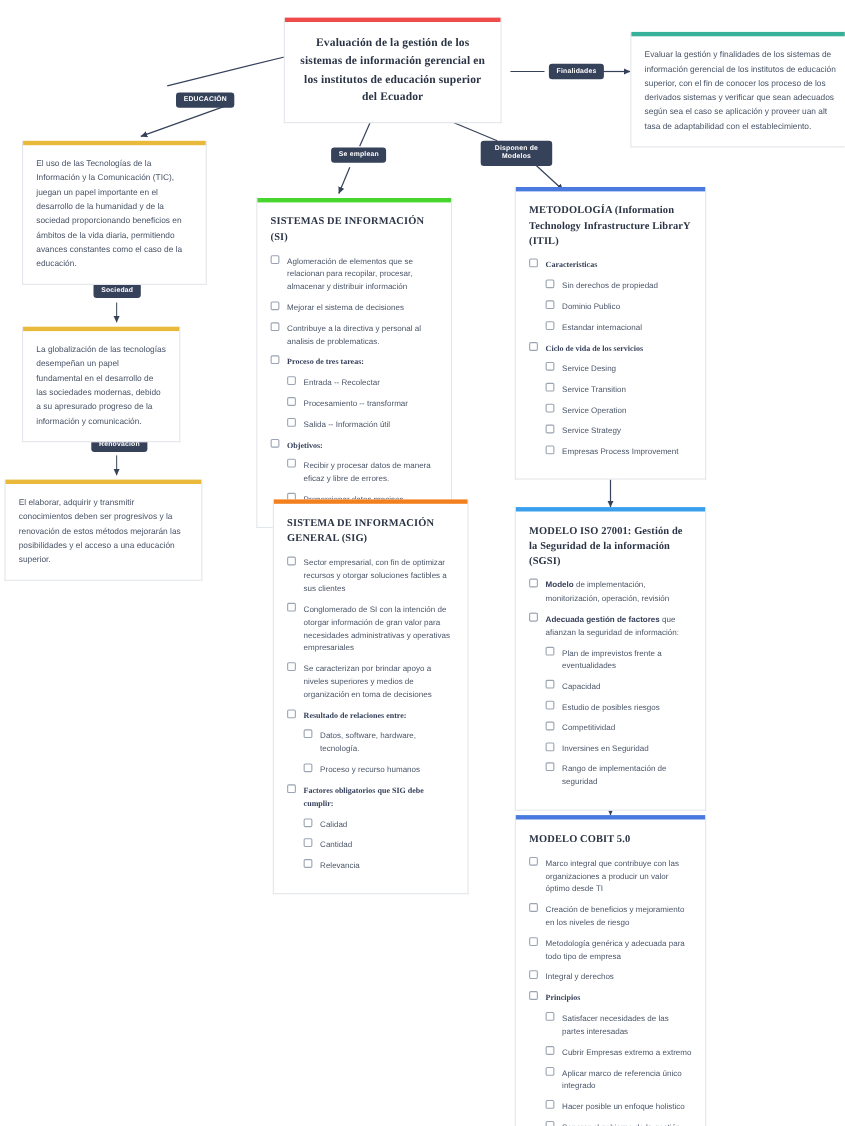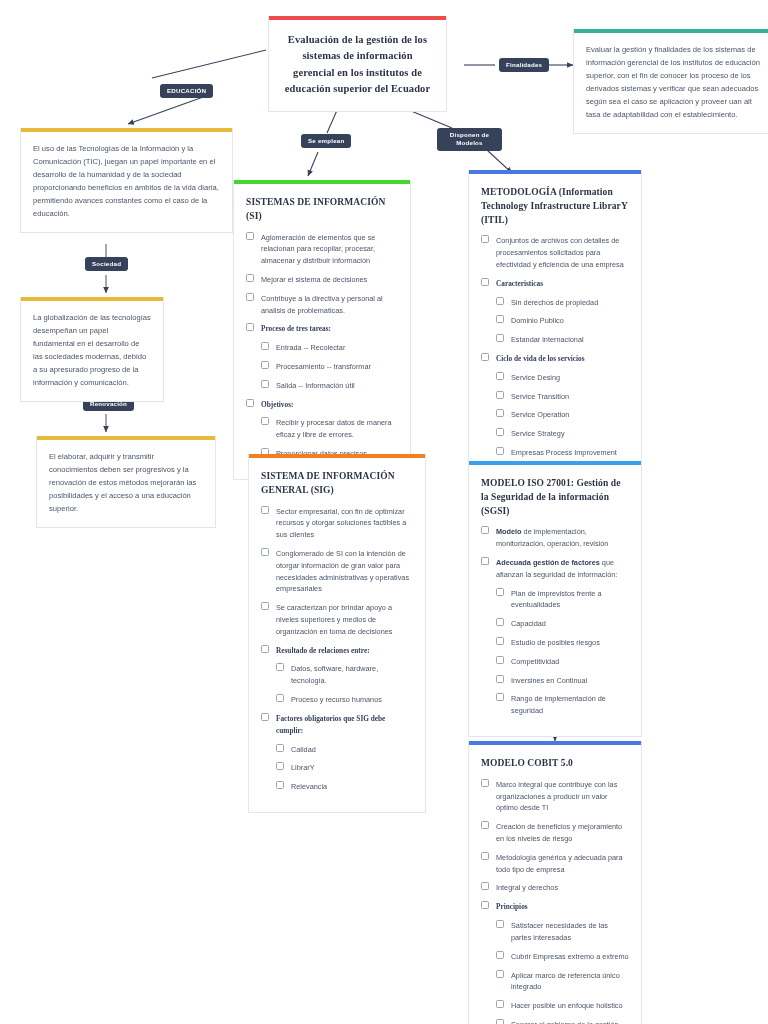--- a/index.html
+++ b/index.html
@@ -112,21 +112,21 @@
     <path d="M106,385 L106,396" stroke="#5a6472" stroke-width="1.1" fill="none"></path>
     <path d="M106,414 L106,432" stroke="#5a6472" stroke-width="1.1" fill="none" marker-end="url(#ar)"></path>
 
     <path d="M322,423 L322,450" stroke="#36415a" stroke-width="1.1" fill="none" marker-end="url(#ar)"></path>
 
     <path d="M555,434 L555,461" stroke="#36415a" stroke-width="1.1" fill="none" marker-end="url(#ar)"></path>
 
     <path d="M555,718 L555,741" stroke="#36415a" stroke-width="1.1" fill="none" marker-end="url(#ar)"></path>
   </svg>
 
-  <div class="card" style="left:268px; top:16px; width:179px;">
+  <div class="card" style="left:258px; top:16px; width:198px;">
     <span class="bar" style="background:#ef4b4b"></span>
     <div class="body" style="padding:12px 14px 14px 14px;">
       <div class="ttl" style="font-size:10.5px; text-align:center; line-height:1.55; margin:0;">Evaluación de la gestión de los sistemas de información gerencial en los institutos de educación superior del Ecuador</div>
     </div>
   </div>
 
   <div class="card" style="left:573px; top:29px; width:206px;">
     <span class="bar" style="background:#37b09a"></span>
     <div class="body">
       <div class="para">Evaluar la gestión y finalidades de los sistemas de información gerencial de los institutos de educación superior, con el fin de conocer los proceso de los derivados sistemas y verificar que sean adecuados según sea el caso se aplicación y proveer uan alt tasa de adaptabilidad con el establecimiento.</div>
@@ -134,35 +134,35 @@
   </div>
 
   <div class="conn-label" style="left:160px; top:84px;">EDUCACIÓN</div>
   <div class="conn-label" style="left:499px; top:58px;">Finalidades</div>
   <div class="conn-label" style="left:301px; top:134px;">Se emplean</div>
   <div class="conn-label" style="left:437px; top:128px; width:65px;">Disponen de
 Modelos</div>
   <div class="conn-label" style="left:85px; top:257px;">Sociedad</div>
   <div class="conn-label" style="left:83px; top:397px;">Renovación</div>
 
-  <div class="card" style="left:20px; top:128px; width:213px;">
+  <div class="card" style="left:20px; top:128px; width:168px;">
     <span class="bar" style="background:#e8b93b"></span>
     <div class="body">
       <div class="para">El uso de las Tecnologías de la Información y la Comunicación (TIC), juegan un papel importante en el desarrollo de la humanidad y de la sociedad proporcionando beneficios en ámbitos de la vida diaria, permitiendo avances constantes como el caso de la educación.</div>
     </div>
   </div>
 
   <div class="card" style="left:20px; top:297px; width:144px;">
     <span class="bar" style="background:#e8b93b"></span>
     <div class="body">
       <div class="para">La globalización de las tecnologías desempeñan un papel fundamental en el desarrollo de las sociedades modernas, debido a su apresurado progreso de la información y comunicación.</div>
     </div>
   </div>
 
-  <div class="card" style="left:36px; top:436px; width:180px;">
+  <div class="card" style="left:4px; top:436px; width:180px;">
     <span class="bar" style="background:#e8b93b"></span>
     <div class="body">
       <div class="para">El elaborar, adquirir y transmitir conocimientos deben ser progresivos y la renovación de estos métodos mejorarán las posibilidades y el acceso a una educación superior.</div>
     </div>
   </div>
 
   <div class="card" style="left:233px; top:180px; width:178px;">
     <span class="bar" style="background:#47d62e"></span>
     <div class="body">
       <div class="ttl">SISTEMAS DE INFORMACIÓN (SI)</div>
@@ -187,32 +187,31 @@
       <div class="ttl">SISTEMA DE INFORMACIÓN GENERAL (SIG)</div>
       <ul class="items">
           <li class=""><span class="chk"></span><span>Sector empresarial, con fin de optimizar recursos y otorgar soluciones factibles a sus clientes</span></li>
           <li class=""><span class="chk"></span><span>Conglomerado de SI con la intención de otorgar información de gran valor para necesidades administrativas y operativas empresariales</span></li>
           <li class=""><span class="chk"></span><span>Se caracterizan por brindar apoyo a niveles superiores y medios de organización en toma de decisiones</span></li>
           <li class="b"><span class="chk"></span><span>Resultado de relaciones entre:</span></li>
           <li class="lvl2 "><span class="chk"></span><span>Datos, software, hardware, tecnología.</span></li>
           <li class="lvl2 "><span class="chk"></span><span>Proceso y recurso humanos</span></li>
           <li class="b"><span class="chk"></span><span>Factores obligatorios que SIG debe cumplir:</span></li>
           <li class="lvl2 "><span class="chk"></span><span>Calidad</span></li>
-          <li class="lvl2 "><span class="chk"></span><span>LibrarY</span></li>
+          <li class="lvl2 "><span class="chk"></span><span>Cantidad</span></li>
           <li class="lvl2 "><span class="chk"></span><span>Relevancia</span></li>
         </ul>
     </div>
   </div>
 
   <div class="card" style="left:468px; top:170px; width:174px;">
     <span class="bar" style="background:#4a7ae0"></span>
     <div class="body">
       <div class="ttl">METODOLOGÍA (Information Technology Infrastructure LibrarY (ITIL)</div>
       <ul class="items">
-          <li class=""><span class="chk"></span><span>Conjuntos de archivos con detalles de procesamientos solicitados para efectividad y eficiencia de una empresa</span></li>
           <li class="b"><span class="chk"></span><span>Caracteristicas</span></li>
           <li class="lvl2 "><span class="chk"></span><span>Sin derechos de propiedad</span></li>
           <li class="lvl2 "><span class="chk"></span><span>Dominio Publico</span></li>
           <li class="lvl2 "><span class="chk"></span><span>Estandar internacional</span></li>
           <li class="b"><span class="chk"></span><span>Ciclo de vida de los servicios</span></li>
           <li class="lvl2 "><span class="chk"></span><span>Service Desing</span></li>
           <li class="lvl2 "><span class="chk"></span><span>Service Transition</span></li>
           <li class="lvl2 "><span class="chk"></span><span>Service Operation</span></li>
           <li class="lvl2 "><span class="chk"></span><span>Service Strategy</span></li>
           <li class="lvl2 "><span class="chk"></span><span>Empresas Process Improvement</span></li>
@@ -225,21 +224,21 @@
     <div class="body">
       <div class="ttl">MODELO ISO 27001: Gestión de la Seguridad de la información (SGSI)</div>
       <ul class="items">
           <li class=""><span class="chk"></span><span><span class="b">Modelo</span> de implementación, monitorización, operación, revisión</span></li>
           <li class=""><span class="chk"></span></li>
           <li class=""><span class="chk"></span><span><span class="b">Adecuada gestión de factores</span> que afianzan la seguridad de información:</span></li>
           <li class="lvl2 "><span class="chk"></span><span>Plan de imprevistos frente a eventualidades</span></li>
           <li class="lvl2 "><span class="chk"></span><span>Capacidad</span></li>
           <li class="lvl2 "><span class="chk"></span><span>Estudio de posibles riesgos</span></li>
           <li class="lvl2 "><span class="chk"></span><span>Competitividad</span></li>
-          <li class="lvl2 "><span class="chk"></span><span>Inversines en Continual</span></li>
+          <li class="lvl2 "><span class="chk"></span><span>Inversines en Seguridad</span></li>
           <li class="lvl2 "><span class="chk"></span><span>Rango de implementación de seguridad</span></li>
         </ul>
     </div>
   </div>
 
   <div class="card" style="left:468px; top:741px; width:174px;">
     <span class="bar" style="background:#4a7ae0"></span>
     <div class="body">
       <div class="ttl">MODELO COBIT 5.0</div>
       <ul class="items">

